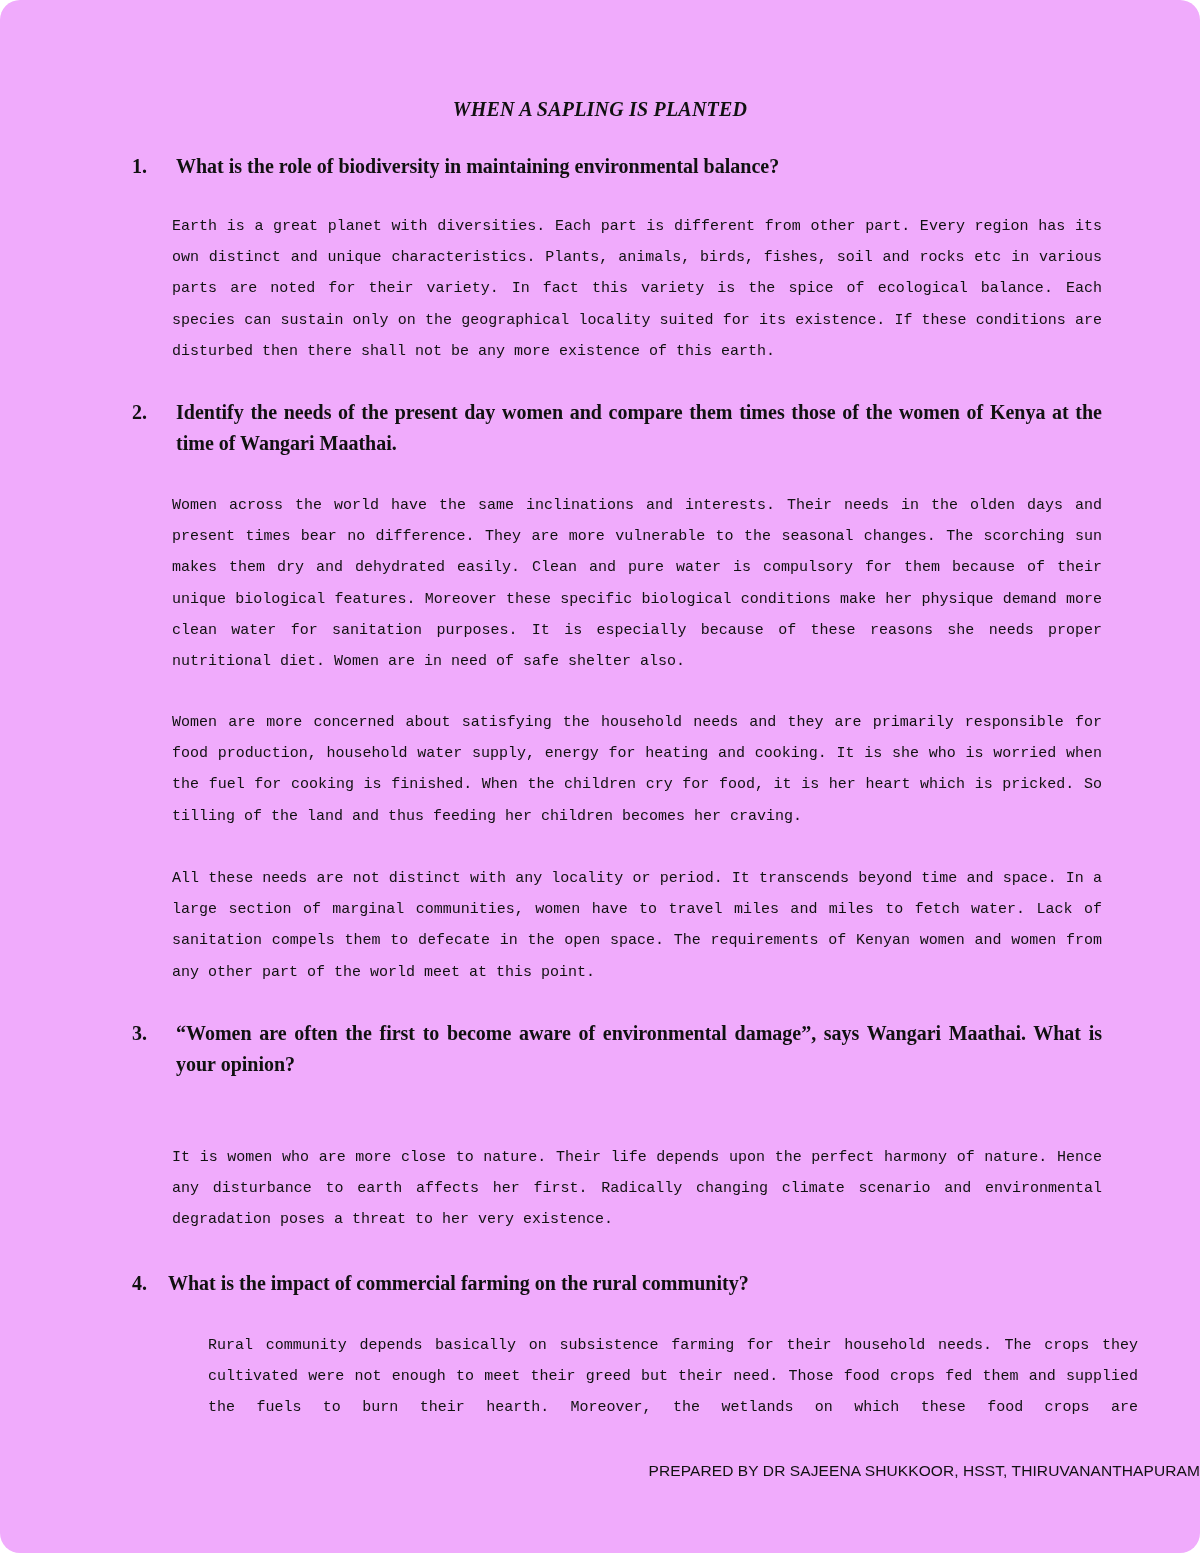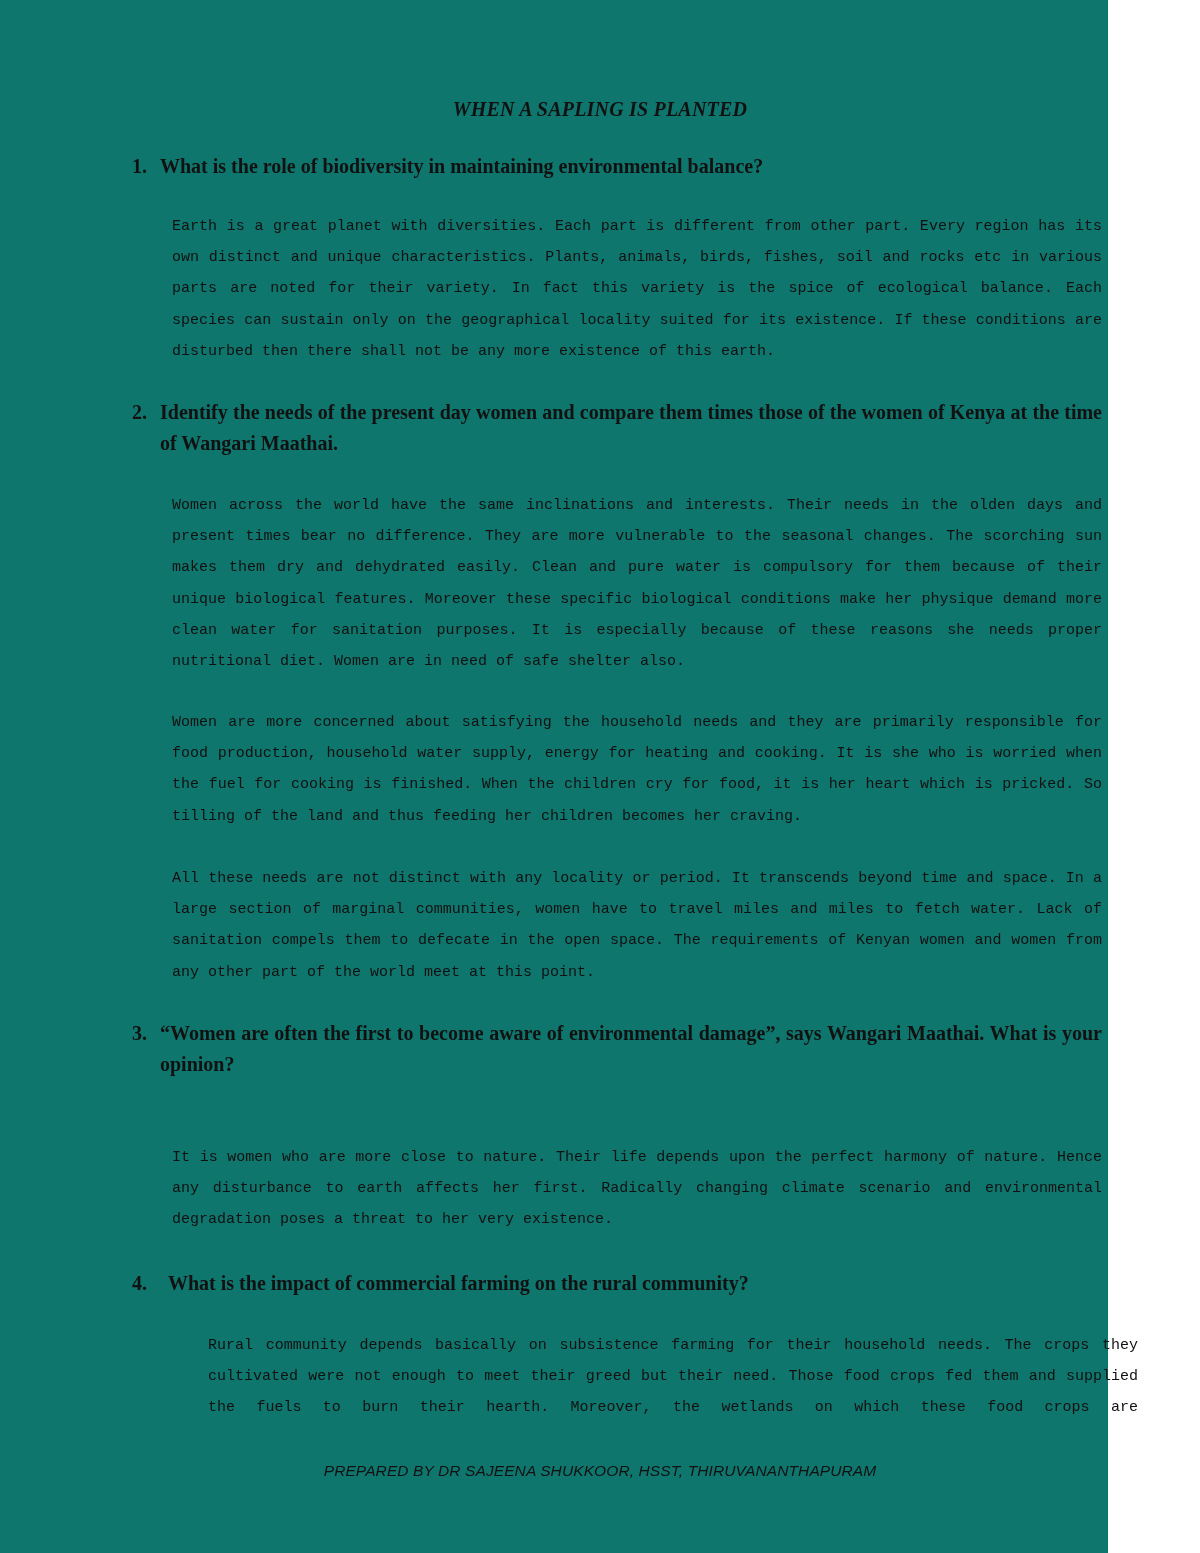--- a/index.html
+++ b/index.html
@@ -1,38 +1,38 @@
 <!DOCTYPE html>
 <html><head>
 <meta charset="utf-8">
 <style>
   html, body { margin: 0; padding: 0; background: #ffffff; }
   body { width: 1200px; height: 1553px; position: relative; overflow: hidden; color: #111; }
-  .page { position: absolute; left: 0; top: 0; width: 1108px; height: 1553px; background: #0f766e; }
+  .page { position: absolute; left: 0; top: 0; width: 1200px; height: 1553px; background: #f0abfc; border-radius: 20px; }
   .title {
     position: absolute; top: 98px; left: 0; width: 1200px; text-align: center;
     font-family: "Liberation Serif", serif; font-style: italic; font-weight: bold;
     font-size: 20px; letter-spacing: 0.2px;
   }
   .q {
     position: absolute; left: 132px; width: 970px;
     font-family: "Liberation Serif", serif; font-weight: bold; font-size: 20px; line-height: 31px;
   }
   .q .num { position: absolute; left: 0; top: 0; width: 40px; }
-  .q .qtext { margin-left: 28px; text-align: justify; }
+  .q .qtext { margin-left: 44px; text-align: justify; }
   .q.q4 .qtext { margin-left: 36px; }
   .p {
     position: absolute; left: 172px; width: 930px;
     font-family: Liberation Mono, monospace; font-size: 15px; line-height: 31.2px;
     text-align: justify; text-align-last: left;
   }
   .p.full-last { text-align-last: justify; margin-left: 36px; }
   .footer {
-    position: absolute; top: 1462px; left: 0; width: 1200px; text-align: center;
-    font-family: "Liberation Sans", sans-serif; font-style: italic; font-size: 15.5px;
+    position: absolute; top: 1462px; left: 0; width: 1200px; text-align: right;
+    font-family: "Liberation Sans", sans-serif; font-size: 15.5px;
     letter-spacing: 0.1px;
   }
 </style>
 </head>
 <body>
 
 <div class="page">
 
   <div class="title">WHEN A SAPLING IS PLANTED</div>
 

